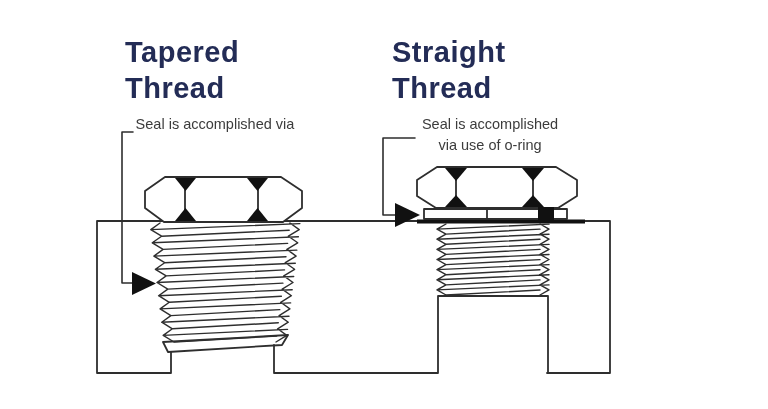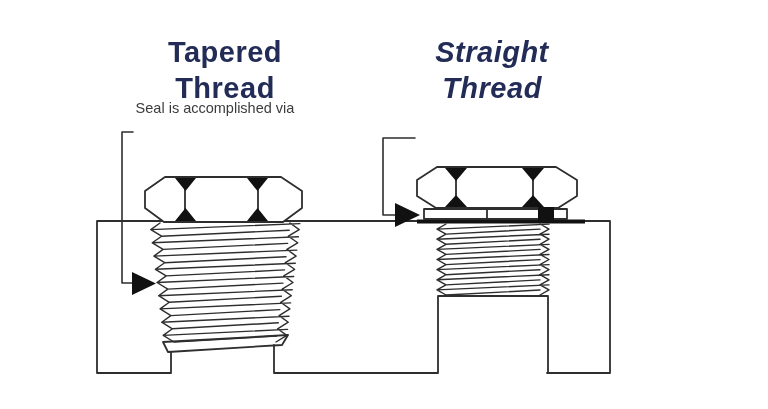--- a/index.html
+++ b/index.html
@@ -7,38 +7,37 @@
     position:relative;
     width:768px;height:409px;
     background:#ffffff;
     overflow:hidden;
     font-family:"Liberation Sans","DejaVu Sans",sans-serif;
   }
   svg.art{position:absolute;left:0;top:0;}
   .title{
     position:absolute;
     width:200px;
-    text-align:center;
     font-weight:bold;
     font-size:29px;
     line-height:36px;
     letter-spacing:0.5px;
     color:#232c56;
   }
   .title-left{left:125px;top:34px;}
-  .title-right{left:392px;top:34px;font-style:italic;}
+  .title-right{left:392px;top:34px;}
   .note{
     position:absolute;
     width:200px;
     text-align:center;
     font-size:14.5px;
     line-height:21px;
     color:#3c3c3c;
   }
-  .note-left{left:115px;top:98px;}
+  .note-left{left:115px;top:114px;}
   .note-right{left:390px;top:114px;}
   .outline{stroke:#2e2e2e;stroke-width:1.8;fill:none;stroke-linejoin:round;stroke-linecap:round;}
   .thread{stroke:#2e2e2e;stroke-width:1.4;fill:none;stroke-linejoin:round;stroke-linecap:round;}
   .headfill{fill:#ffffff;stroke:#2e2e2e;stroke-width:1.8;stroke-linejoin:round;}
   .solid{fill:#111111;stroke:none;}
   .leader{stroke:#2e2e2e;stroke-width:1.6;fill:none;stroke-linejoin:round;stroke-linecap:round;}
   .thick{stroke:#111111;stroke-width:4;fill:none;}
 </style>
 </head>
 <body>
@@ -102,14 +101,18 @@
     <div>Thread</div>
   </div>
   <div class="title title-right">
     <div>Straight</div>
     <div>Thread</div>
   </div>
 
   <div class="note note-left">
     <div>Seal is accomplished via</div>
   </div>
+  <div class="note note-right">
+    <div>Seal is accomplished</div>
+    <div>via use of o-ring</div>
+  </div>
 
 </div>
 
 </body></html>

